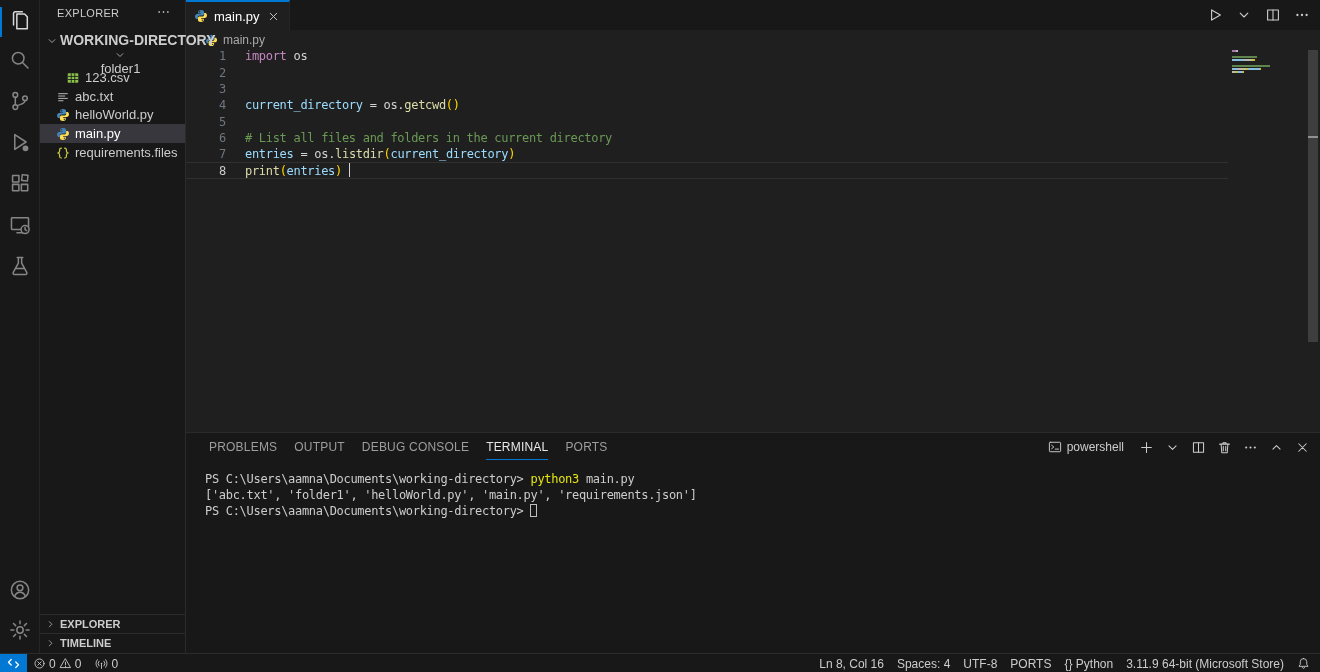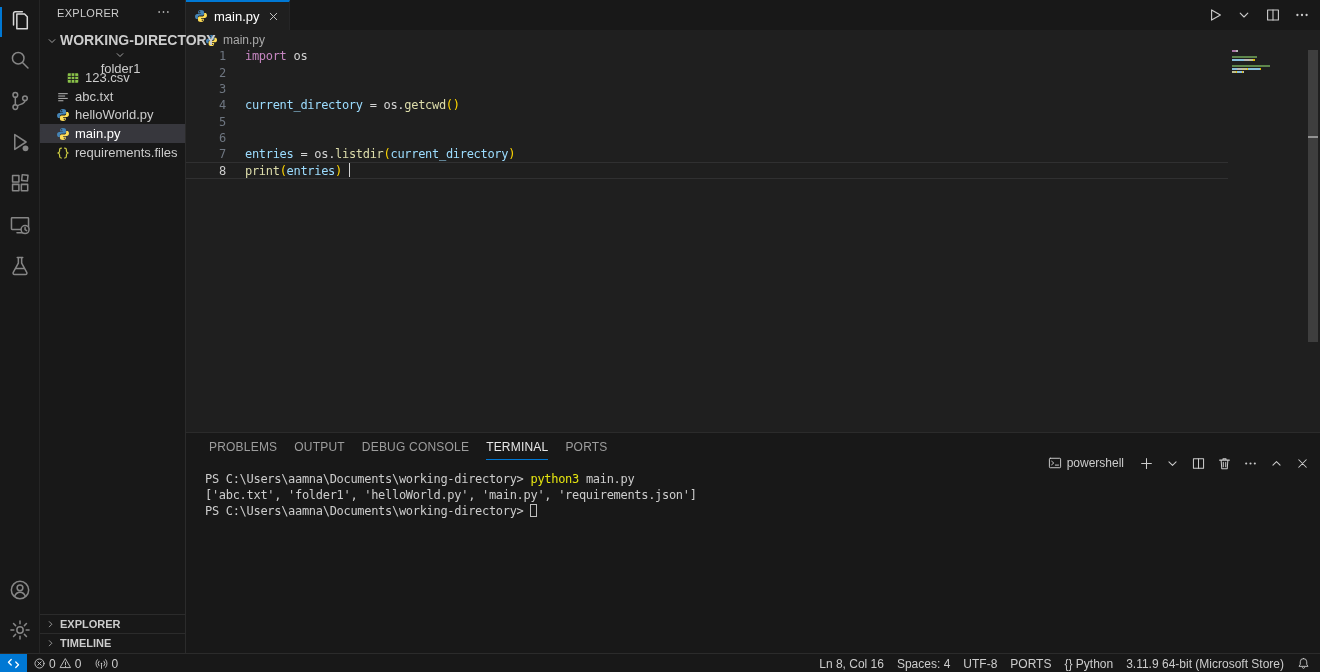--- a/index.html
+++ b/index.html
@@ -62,21 +62,21 @@
   .mm-seg { height:2px; }
   .scrollbar { position:absolute; left:1122px; top:0; width:10px; height:402px; }
   .scroll-slider { position:absolute; left:0; top:20px; width:10px; height:292px; background:rgba(121,121,121,0.35); cursor:pointer; }
   .scroll-cursor-mark { position:absolute; left:0; top:106px; width:10px; height:2px; background:rgba(215,215,215,0.55); }
 
   
   .panel { position:absolute; left:0; top:432px; width:100%; height:221px; background:#181818; border-top:1px solid #2b2b2b; }
   .panel-tabs { position:absolute; left:23px; top:0; height:28px; display:flex; gap:17px; align-items:center; }
   .panel-tab { font-size:12px; letter-spacing:.2px; color:#9d9d9d; height:26px; line-height:26px; cursor:pointer; border-bottom:1px solid transparent; }
   .panel-tab.active { color:#e7e7e7; border-bottom:1px solid #0078d4; }
-  .panel-actions { position:absolute; right:10px; top:16px; height:28px; display:flex; align-items:center; gap:11px; color:#cccccc; }
+  .panel-actions { position:absolute; right:10px; top:0; height:28px; display:flex; align-items:center; gap:11px; color:#cccccc; }
   .panel-actions .act { width:15px; height:15px; display:flex; cursor:pointer; }
   .panel-actions svg { width:15px; height:15px; stroke-width:1.1; }
   .term-list { display:flex; align-items:center; gap:5px; cursor:pointer; margin-right:4px; }
   .term-list .ficon { width:14px; height:14px; display:flex; color:#cccccc; }
   .term-list .ficon svg { width:14px; height:14px; }
   .term-list-label { font-size:12px; color:#cccccc; }
   .terminal { position:absolute; left:19px; top:38px; width:1100px; cursor:text; }
   .term-row { position:absolute; left:0; height:16px; font-family:"DejaVu Sans Mono", monospace; font-size:12px; line-height:16px; letter-spacing:-0.3px; white-space:pre; }
   .term-cursor { display:inline-block; width:7px; height:13px; border:1px solid #bfbfbf; vertical-align:-2px; }
 
@@ -288,21 +288,21 @@
             </svg>
           </span>
         <span class="breadcrumb-label">main.py</span>
       </div>
       <div class="code-area" id="code-area">
           <div class="code-row" style="top: 0.4px;"><span class="gutter">1</span><span class="code-text"><span style="color: rgb(197, 134, 192);">import</span><span style="color: rgb(212, 212, 212);"> os</span></span></div>
           <div class="code-row" style="top: 16.7px;"><span class="gutter">2</span><span class="code-text"></span></div>
           <div class="code-row" style="top: 33px;"><span class="gutter">3</span></div>
           <div class="code-row" style="top: 49.3px;"><span class="gutter">4</span><span class="code-text"><span style="color: rgb(156, 220, 254);">current_directory</span><span style="color: rgb(212, 212, 212);"> = </span><span style="color: rgb(212, 212, 212);">os</span><span style="color: rgb(212, 212, 212);">.</span><span style="color: rgb(220, 220, 170);">getcwd</span><span style="color: rgb(255, 215, 0);">()</span></span></div>
           <div class="code-row" style="top: 65.6px;"><span class="gutter">5</span><span class="code-text"></span></div>
-          <div class="code-row" style="top: 81.9px;"><span class="gutter">6</span></div>
+          <div class="code-row" style="top: 81.9px;"><span class="gutter">6</span><span class="code-text"><span style="color: rgb(106, 153, 85);"># List all files and folders in the current directory</span></span></div>
           <div class="code-row" style="top: 98.2px;"><span class="gutter">7</span><span class="code-text"><span style="color: rgb(156, 220, 254);">entries</span><span style="color: rgb(212, 212, 212);"> = </span><span style="color: rgb(212, 212, 212);">os</span><span style="color: rgb(212, 212, 212);">.</span><span style="color: rgb(220, 220, 170);">listdir</span><span style="color: rgb(255, 215, 0);">(</span><span style="color: rgb(156, 220, 254);">current_directory</span><span style="color: rgb(255, 215, 0);">)</span></span></div>
           <div class="line-highlight" style="top: 113.5px;"></div>
           <div class="code-row" style="top: 114.5px;"><span class="gutter active">8</span><span class="code-text"><span style="color: rgb(220, 220, 170);">print</span><span style="color: rgb(255, 215, 0);">(</span><span style="color: rgb(156, 220, 254);">entries</span><span style="color: rgb(255, 215, 0);">)</span><span style="color: rgb(212, 212, 212);"> </span><span class="cursor"></span></span></div>
         </div>
       <div class="minimap" id="minimap">
           <div class="mm-row" style="top: 2px;">
             <span class="mm-seg" style="width: 4.32px; background: rgb(197, 134, 192); opacity: 0.85;"></span>
             <span class="mm-seg" style="width: 2.16px; background: rgb(212, 212, 212); opacity: 0.85;"></span>
           </div>
           <div class="mm-row" style="top: 8px;">

